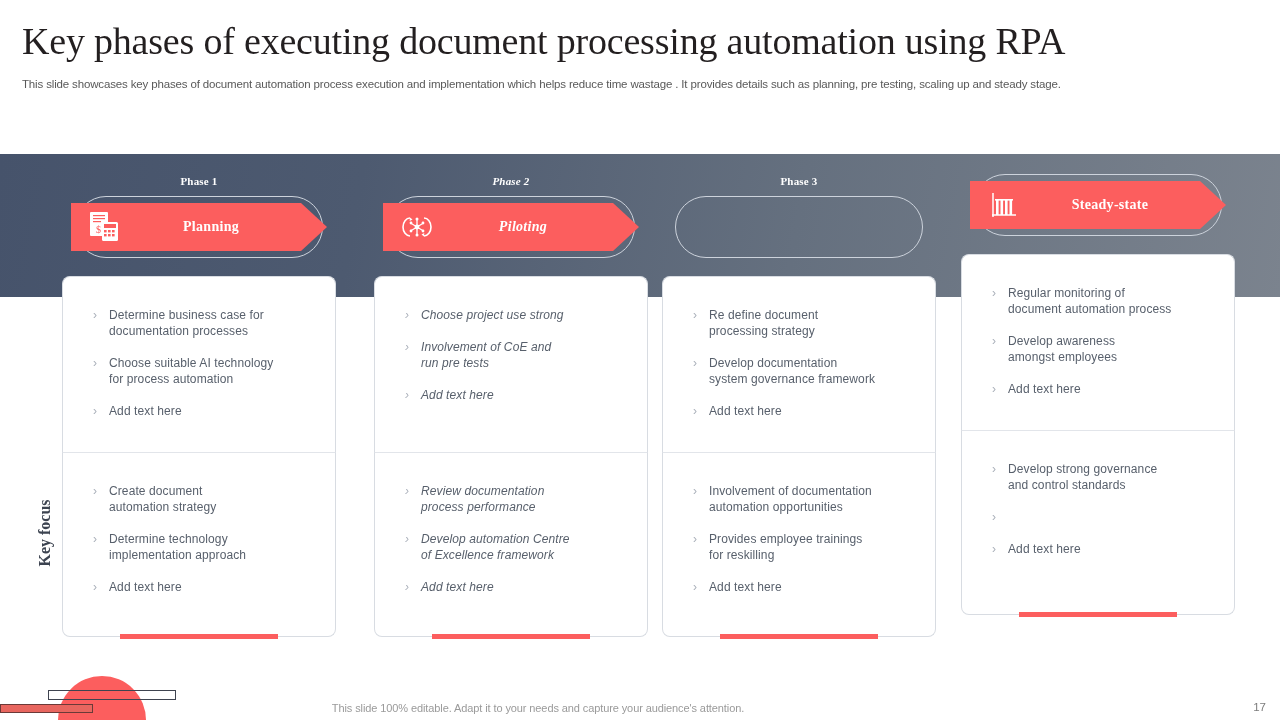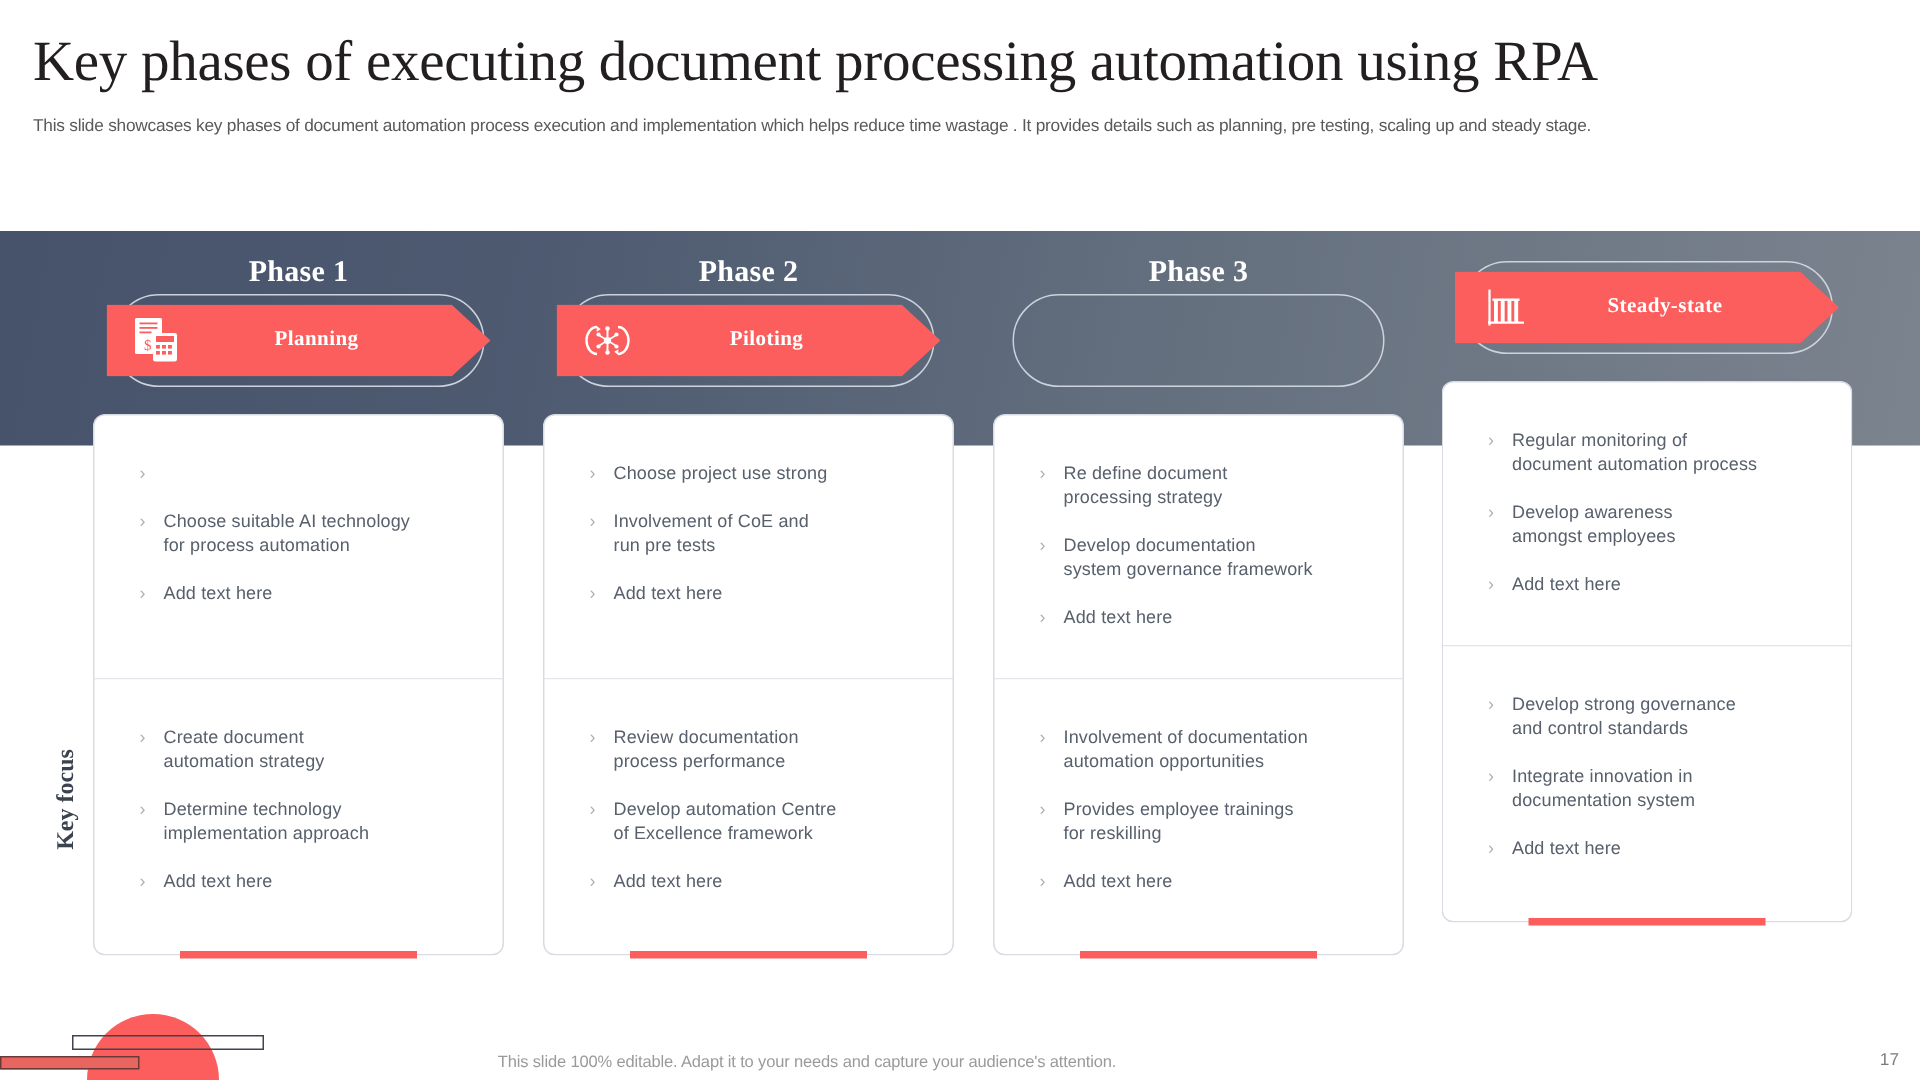--- a/index.html
+++ b/index.html
@@ -51,29 +51,29 @@
     background: linear-gradient(100deg, #46536b 0%, #4d5a70 28%, #65707f 62%, #7b838e 100%);
   }
 
   
   .column {
     position: absolute;
     top: 170px;
     width: 300px;
   }
   .col-1 { left: 49px; }
-  .col-2 { left: 349px; }
+  .col-2 { left: 361px; font-style: italic; }
   .col-3 { left: 649px; }
   .col-4 { left: 948px; }
 
   .phase-label {
     text-align: center;
     font-family: "Liberation Serif", serif;
     font-weight: bold;
-    font-size: 20px;
+    font-size: 11px;
     color: #ffffff;
     letter-spacing: 0.2px;
     height: 22px;
     line-height: 22px;
   }
 
   
   .ribbon-wrap {
     position: relative;
     height: 68px;
@@ -276,20 +276,22 @@
           <rect x="24" y="23" width="2.6" height="2.4" fill="#fc5e5e"></rect>
         </svg>
       </div>
       <div class="ribbon-text">Planning</div>
     </div>
   </div>
   <div class="card card-top">
     <div class="bullet-list">
       <div class="bullet">
         <span class="bullet-mark">›</span>
+        <span class="bullet-text">Determine  business case for
+documentation  processes</span>
       </div>
       <div class="bullet">
         <span class="bullet-mark">›</span>
         <span class="bullet-text">Choose  suitable  AI technology
 for  process  automation</span>
       </div>
       <div class="bullet">
         <span class="bullet-mark">›</span>
         <span class="bullet-text">Add text here</span>
       </div>
@@ -462,22 +464,20 @@
   </div>
   <div class="card card-bottom">
     <div class="bullet-list">
       <div class="bullet">
         <span class="bullet-mark">›</span>
         <span class="bullet-text">Develop  strong governance
 and  control standards</span>
       </div>
       <div class="bullet">
         <span class="bullet-mark">›</span>
-        <span class="bullet-text">Integrate  innovation  in
-documentation  system</span>
       </div>
       <div class="bullet">
         <span class="bullet-mark">›</span>
         <span class="bullet-text">Add text here</span>
       </div>
     </div>
     <div class="card-accent"></div>
   </div>
 </div>
 

